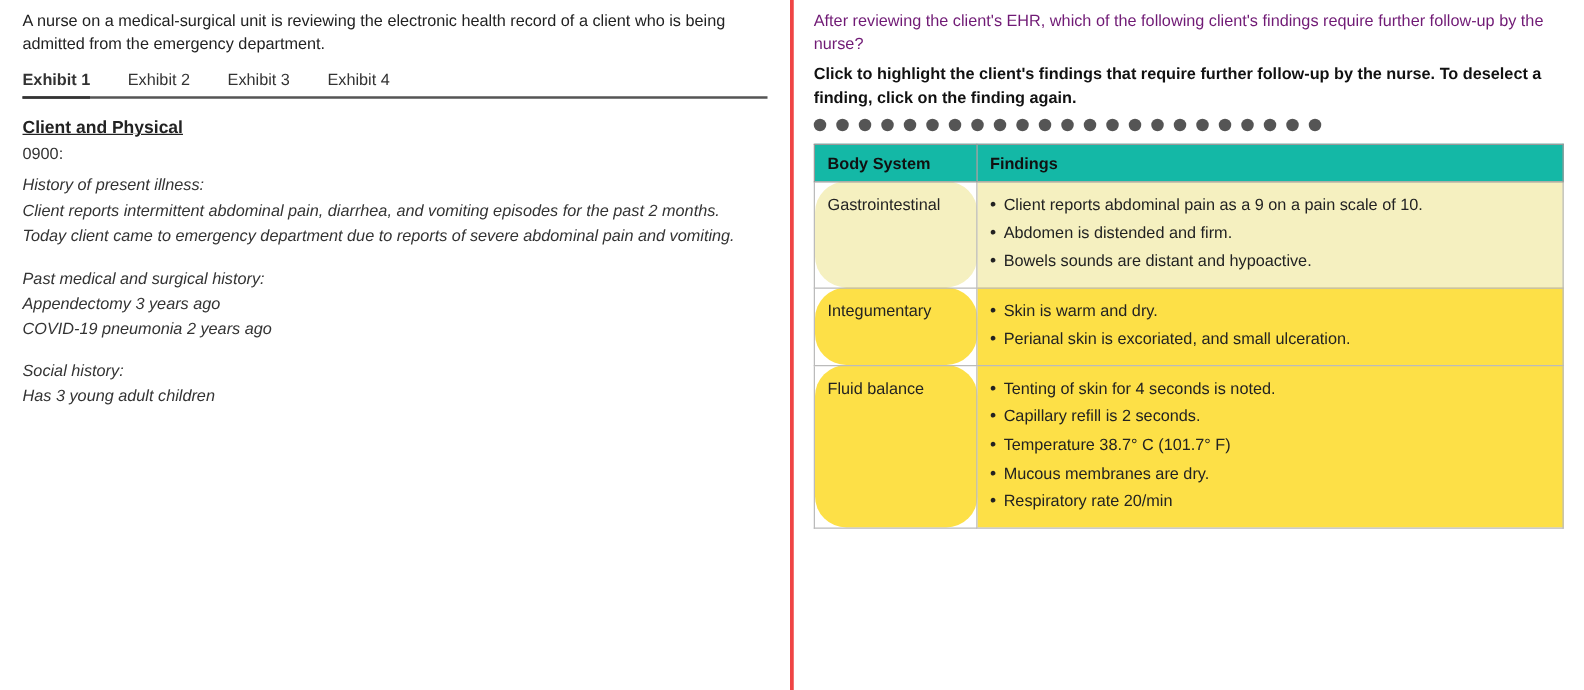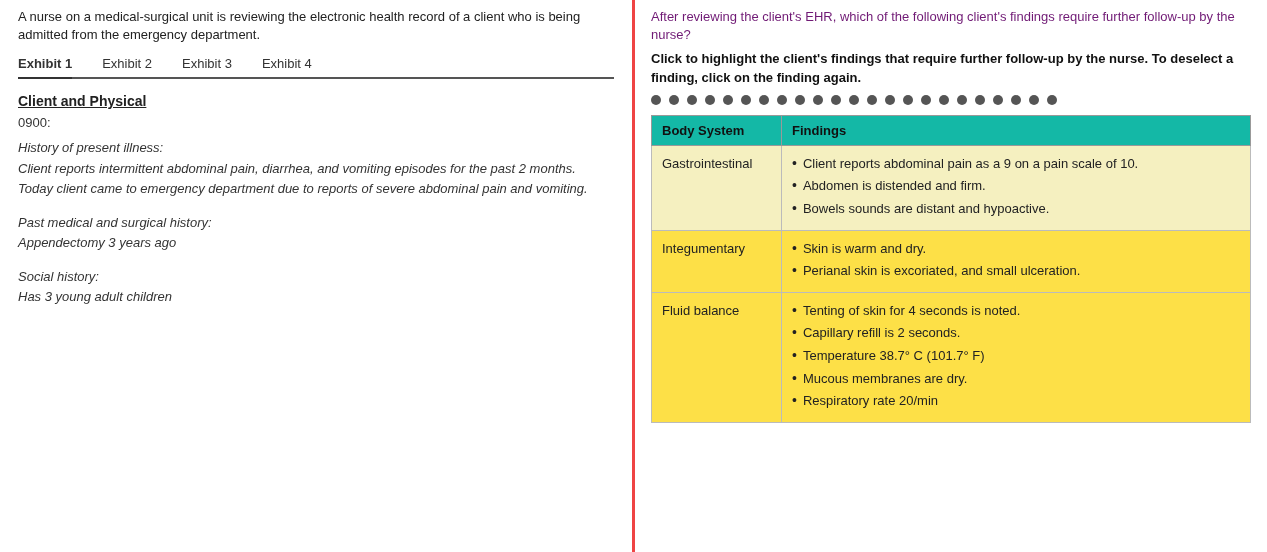--- a/index.html
+++ b/index.html
@@ -143,20 +143,21 @@
     }
 
     .findings-table tr.normal td {
       background: #fde047;
     }
 
     .body-system-col {
       width: 130px;
       font-weight: normal;
       color: #333;
+      border-radius: 25px;
     }
 
     .bullet-list {
       list-style: none;
       padding: 0;
       margin: 0;
     }
 
     .bullet-list li {
       display: flex;
@@ -189,20 +190,21 @@
   <div class="time-label">0900:</div>
 
   <div class="content-text">
     <span class="label">History of present illness:</span><br>
     <span>Client reports intermittent abdominal pain, diarrhea, and vomiting episodes for the past 2 months. Today client came to emergency department due to reports of severe abdominal pain and vomiting.</span>
   </div>
 
   <div class="content-text">
     <span class="label">Past medical and surgical history:</span><br>
     <span>Appendectomy 3 years ago</span><br>
+    <span>COVID-19 pneumonia 2 years ago</span>
   </div>
 
   <div class="content-text">
     <span class="label">Social history:</span><br>
     <span>Has 3 young adult children</span><br>
   </div>
 </div>
 
 <div class="right-panel">
   <p class="right-intro">After reviewing the client's EHR, which of the following client's findings require further follow-up by the nurse?</p>

